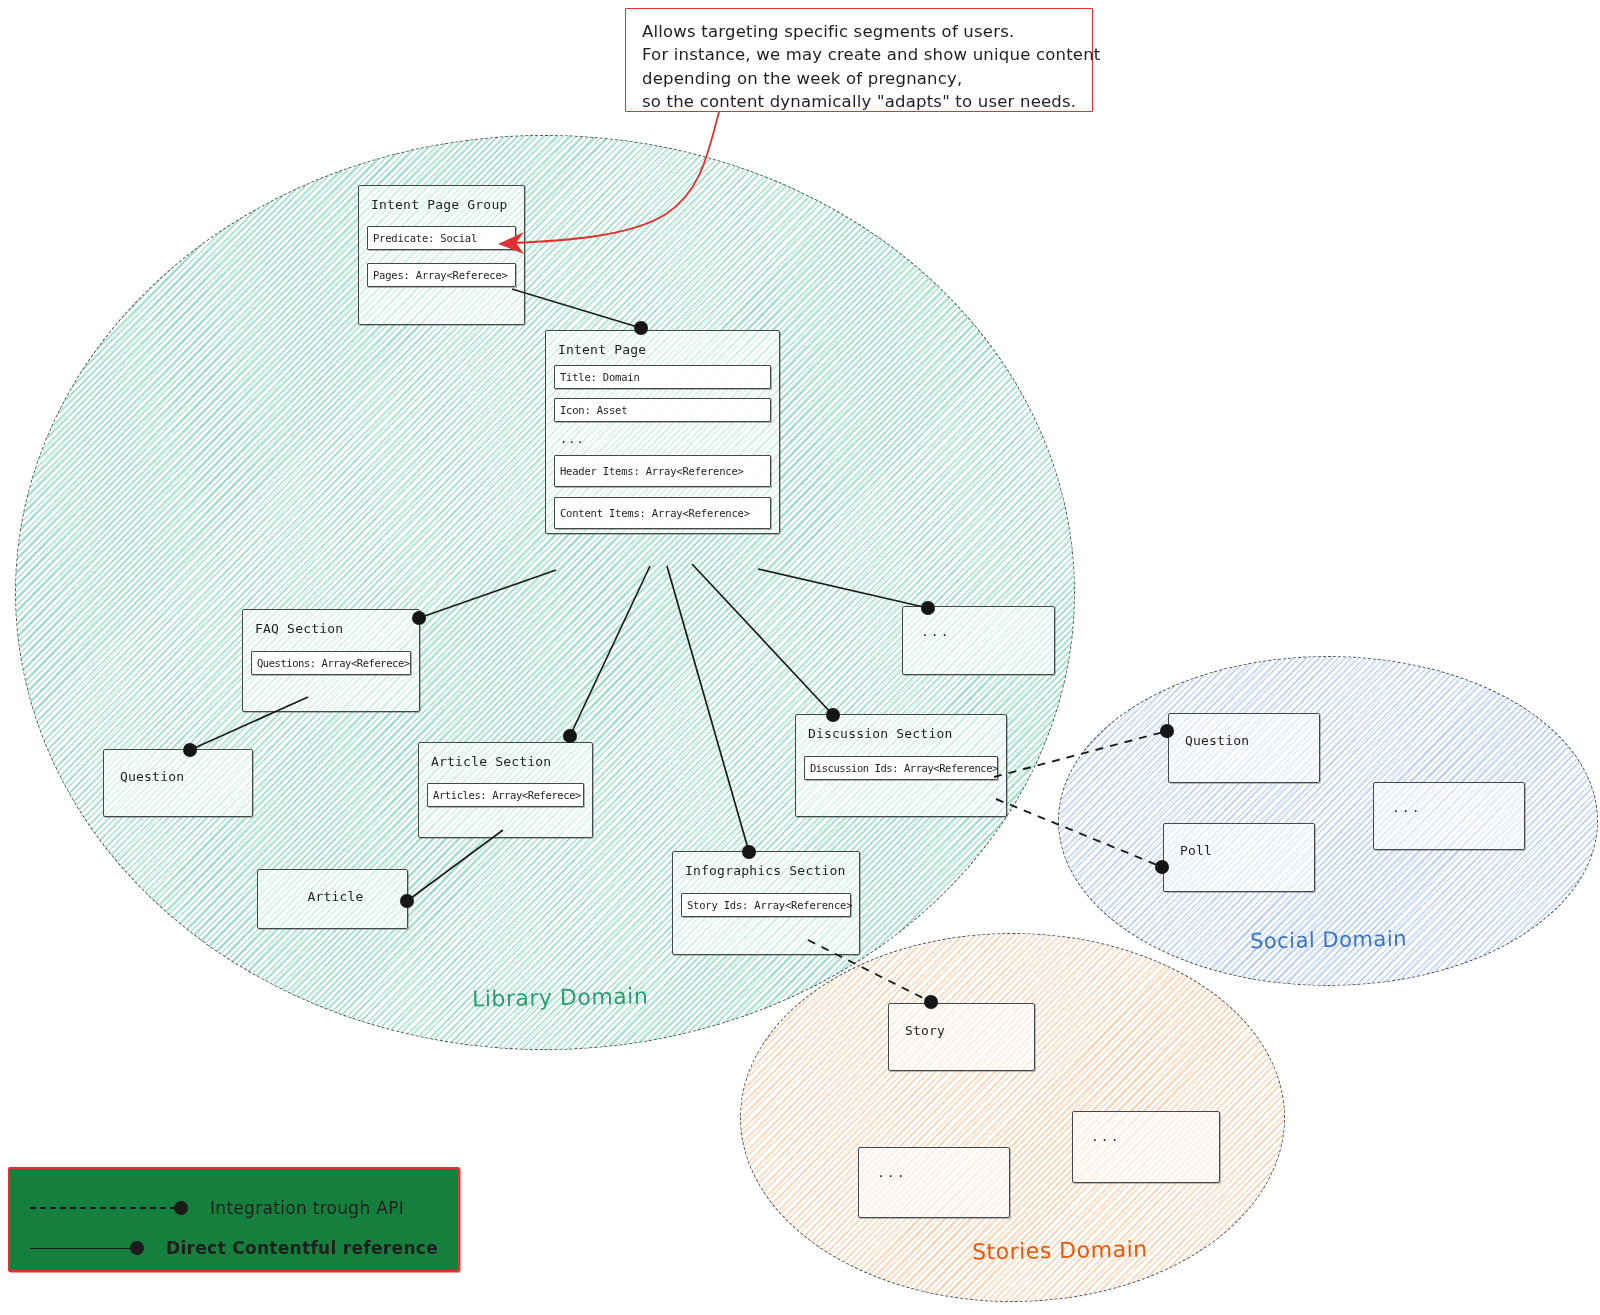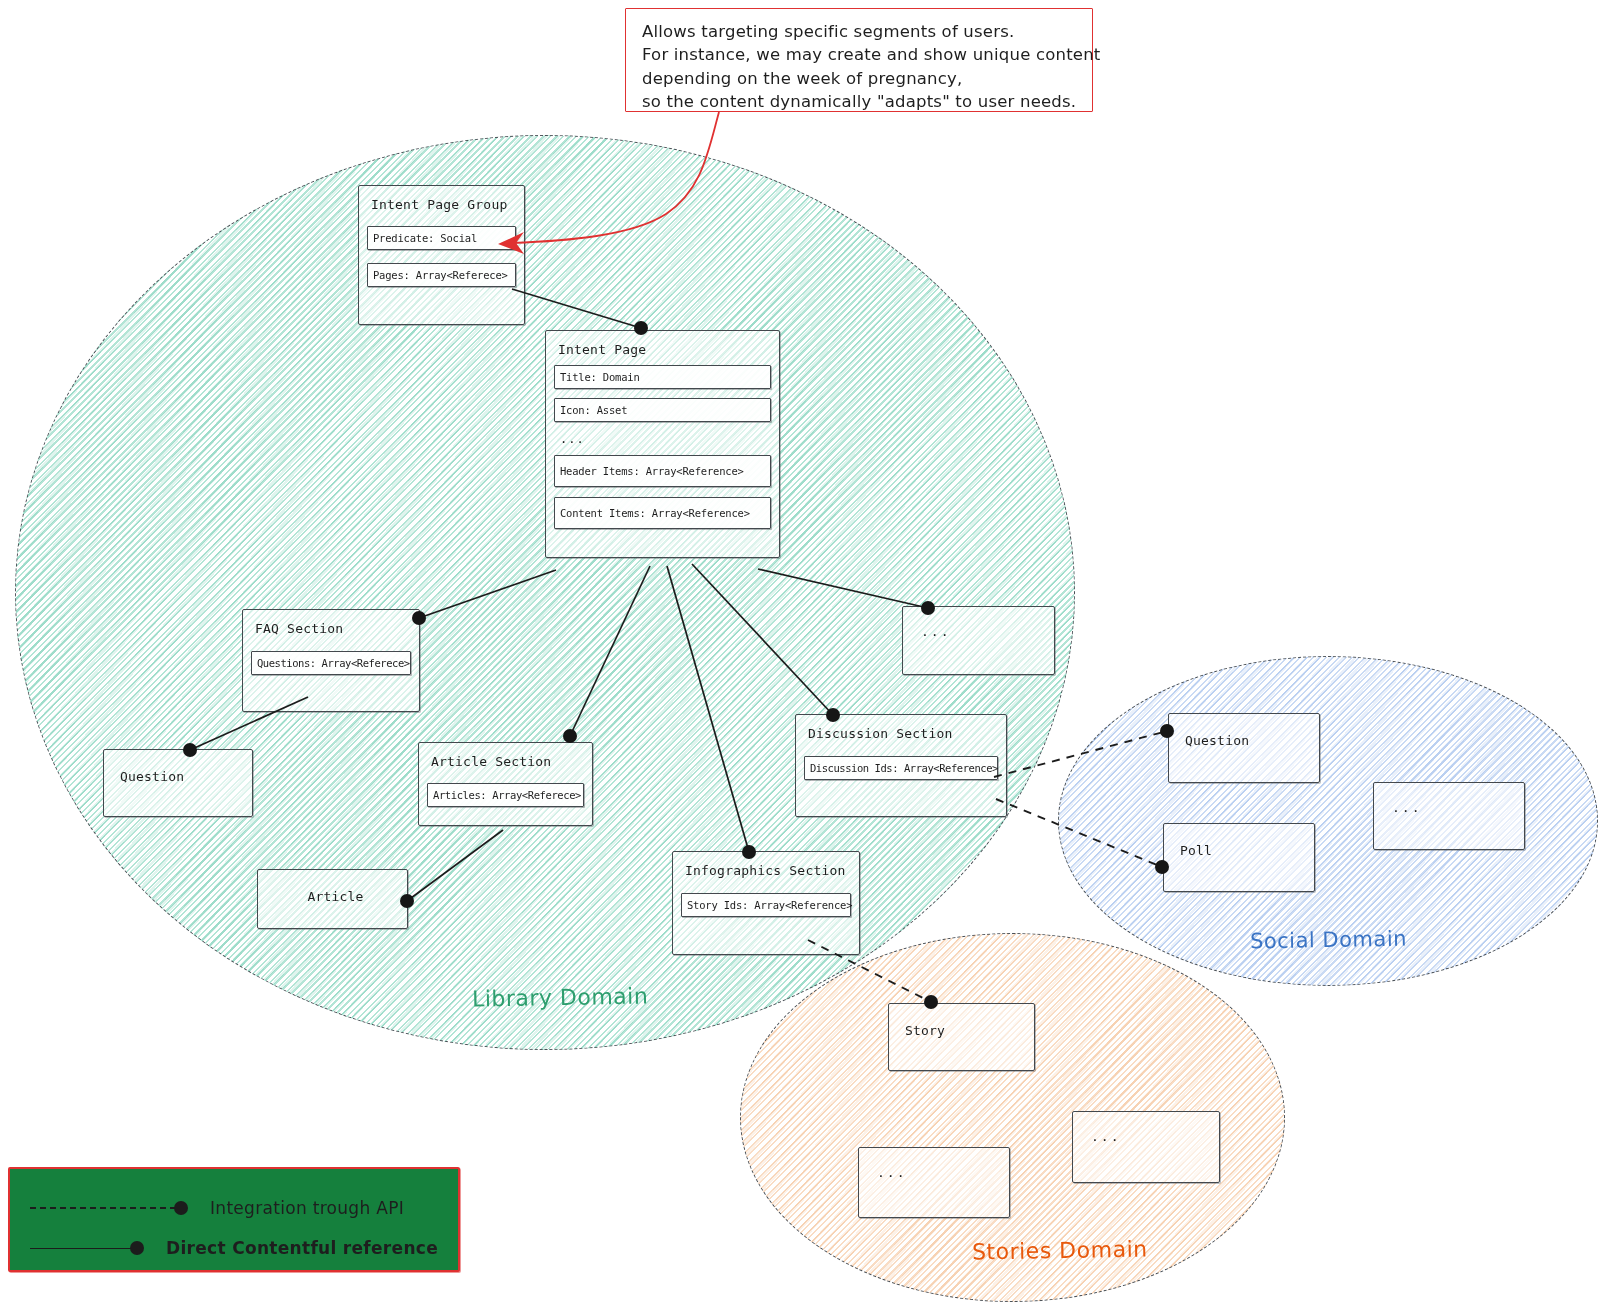--- a/index.html
+++ b/index.html
@@ -82,39 +82,39 @@
     <div class="line">depending on the week of pregnancy,</div>
     <div class="line">so the content dynamically "adapts" to user needs.</div>
   </div>
 
   <div class="entity" style="left:358px;top:185px;width:167px;height:140px;">
     <div class="etitle">Intent Page Group</div>
     <div class="field" style="margin-top:14px;">Predicate: Social</div>
     <div class="field" style="margin-top:13px;">Pages: Array&lt;Referece&gt;</div>
   </div>
 
-  <div class="entity" style="left:545px;top:330px;width:235px;height:228px;">
+  <div class="entity" style="left:545px;top:330px;width:235px;height:204px;">
     <div class="etitle">Intent Page</div>
     <div class="field" style="margin-top:8px;">Title: Domain</div>
     <div class="field" style="margin-top:9px;">Icon: Asset</div>
     <div class="plain">...</div>
     <div class="field tall" style="margin-top:9px;">Header Items: Array&lt;Reference&gt;</div>
     <div class="field tall" style="margin-top:10px;">Content Items: Array&lt;Reference&gt;</div>
   </div>
 
   <div class="entity" style="left:242px;top:609px;width:178px;height:103px;">
     <div class="etitle">FAQ Section</div>
     <div class="field" style="margin-top:15px;letter-spacing:-0.45px;">Questions: Array&lt;Referece&gt;</div>
   </div>
 
   <div class="entity" style="left:103px;top:749px;width:150px;height:68px;">
     <div class="etitle" style="padding-top:10px;padding-left:8px;">Question</div>
   </div>
 
-  <div class="entity" style="left:418px;top:742px;width:175px;height:84px;">
+  <div class="entity" style="left:418px;top:742px;width:175px;height:96px;">
     <div class="etitle">Article Section</div>
     <div class="field" style="margin-top:14px;letter-spacing:-0.4px;">Articles: Array&lt;Referece&gt;</div>
   </div>
 
   <div class="entity" style="left:257px;top:869px;width:151px;height:60px;text-align:center;">
     <div class="etitle" style="padding-top:10px;padding-left:8px;">Article</div>
   </div>
 
   <div class="entity" style="left:795px;top:714px;width:212px;height:103px;">
     <div class="etitle">Discussion Section</div>

